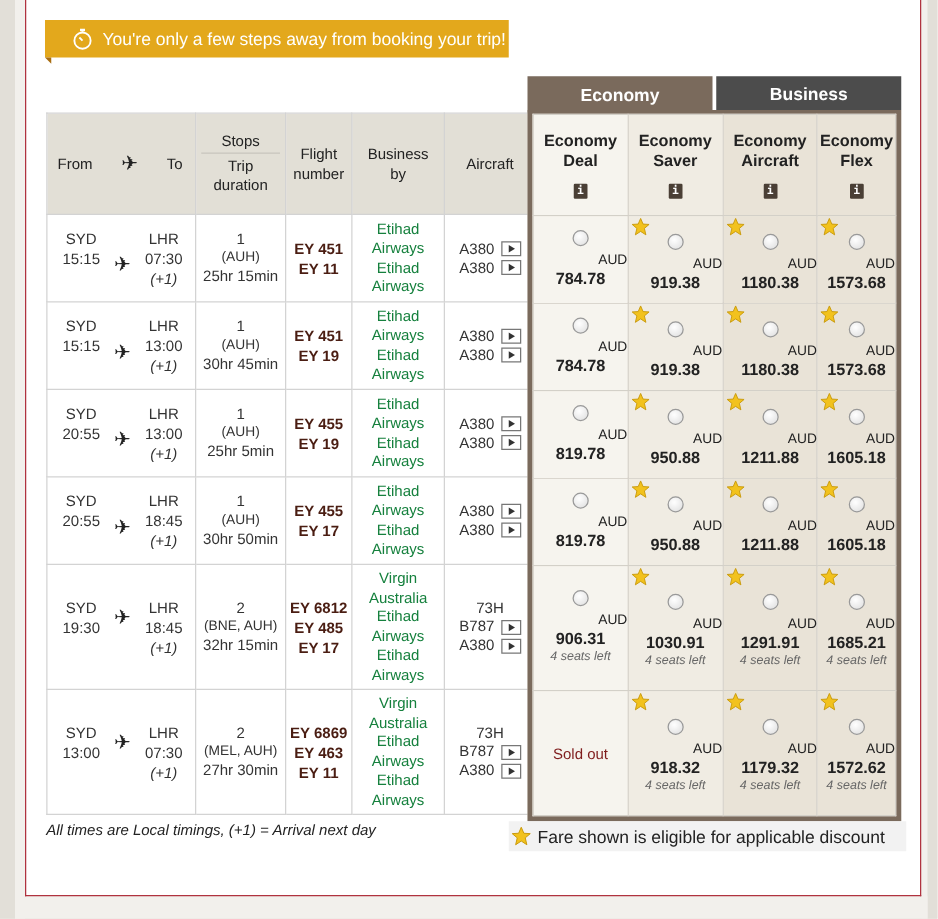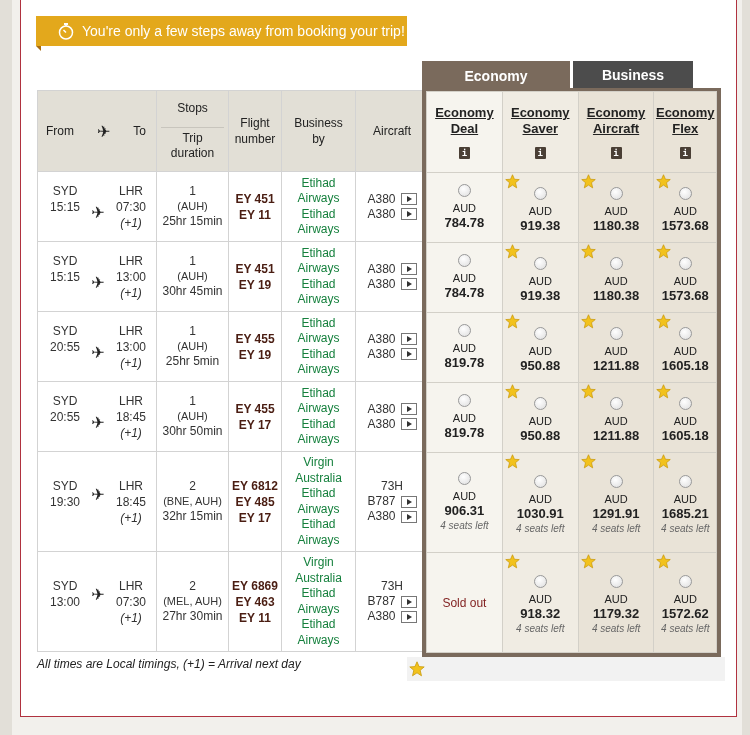--- a/index.html
+++ b/index.html
@@ -36,21 +36,21 @@
   .banner .timer { width:18px; height:18px; margin-left:21px; margin-right:7px; }
   .banner .txt { letter-spacing:0; }
 
   
   .tab {
     position:absolute; top:61px; height:27px;
     color:#fff; font-weight:bold; font-size:14px;
     display:flex; align-items:center; justify-content:center;
   }
   .tab-economy { left:422px; width:148px; background:#7a6a5c; height:30px; }
-  .tab-business { left:573px; width:120px; background:#4c4c4c; }
+  .tab-business { left:573px; width:148px; background:#4c4c4c; }
 
   
   table.flights {
     position:absolute; left:37px; top:90px;
     border-collapse:collapse;
     font-size:12px; color:#333;
   }
   table.flights td, table.flights th {
     border:1px solid #d3d3d3; text-align:center; padding:0; vertical-align:middle;
   }
@@ -58,21 +58,21 @@
   table.flights tr.hdr { height:81px; }
   table.flights tr.r1 { height:70px; }
   table.flights tr.r2 { height:100px; }
   .c-route { width:118px; }
   .c-stops { width:71px; }
   .c-fn { width:52px; }
   .c-op { width:73px; }
   .c-ac { width:72px; }
 
   .hdr-route { display:flex; align-items:center; justify-content:space-between; padding:0 10px 0 8px; font-size:12px; }
-  .stops-top { border-bottom:1px solid #c8c5bd; padding-bottom:12px; margin:0 4px 3px; }
+  .stops-top { border-bottom:1px solid #c8c5bd; padding-bottom:2px; margin:0 4px 3px; }
   .route { display:flex; align-items:center; padding:0 10px 0 12px; justify-content:space-between; line-height:16px; font-size:12px; }
   .route .orig, .route .dest { text-align:center; }
   .route .plus { font-style:italic; }
   .plane { font-size:16px; color:#222; }
   .stops-cell { line-height:15px; font-size:12px; }
   .stops-cell .via { font-size:11px; }
   .fn-cell { font-weight:bold; color:#4a1d12; line-height:16px; font-size:12px; }
   .op-cell { line-height:15.5px; font-size:12px; color:#15803d; }
   .ac-line { display:flex; align-items:center; justify-content:center; line-height:15px; font-size:12px; }
   .ac-line .play {
@@ -84,38 +84,38 @@
 
   
   .fare-box {
     position:absolute; left:422px; top:88px; width:299px;
     border:4px solid #7a6a5c; border-top:3px solid #7a6a5c;
     box-sizing:border-box;
     background:#efebe2;
   }
   table.fares { border-collapse:collapse; width:100%; font-size:12px; color:#222; }
   table.fares td { border:1px solid #d3d0c8; text-align:center; vertical-align:middle; padding:0; position:relative; }
-  table.fares tr.hdr { height:81px;text-decoration:underline; }
+  table.fares tr.hdr { height:81px; }
   table.fares tr.r1 { height:70px; }
   table.fares tr.r2 { height:100px; }
   .f0 { background:#f6f4ee; width:73px; }
   .f1 { background:#f0ece3; width:73px; }
   .f2 { background:#e9e3d7; width:73px; }
   .f3 { background:#e9e3d7; width:60px; }
   .fh-name { font-weight:bold; font-size:13px; line-height:16px; }
   .info-icon {
     display:inline-block; width:11px; height:12px; background:#4a3f35; color:#fff;
     font-size:9px; line-height:12px; font-weight:bold; border-radius:1px; margin-top:10px;
     font-family:"DejaVu Sans Mono", monospace;
   }
   .radio {
     display:inline-block; width:11px; height:11px; border-radius:50%;
     border:1px solid #999; background:radial-gradient(circle at 40% 35%, #fff, #ddd);
   }
-  .aud { font-size:11px; line-height:13px; margin-top:2px; }
+  .aud { font-size:11px; line-height:13px; margin-top:2px;text-align:right; }
   .price { font-weight:bold; font-size:13px; line-height:16px; color:#222; }
   .seats { font-style:italic; font-size:10px; color:#666; line-height:14px;text-align:center; }
   .star { position:absolute; left:2px; top:1px; width:15px; height:15px; }
   .sold { font-size:12px; color:#7f1d1d; }
 
   .foot-left {
     position:absolute; left:37px; top:657px; font-size:12px; font-style:italic; color:#222;
   }
   .foot-right {
     position:absolute; left:407px; top:657px; width:318px; height:24px; background:#f2f2f2;
@@ -676,13 +676,14 @@
         </tr>
       </tbody>
   </table>
 </div>
 
 <div class="foot-left">All times are Local timings, (+1) = Arrival next day</div>
 <div class="foot-right">
   <svg class="star2" viewBox="0 0 20 20">
     <polygon points="10,1 12.6,7 19,7.4 14,11.6 15.6,18.5 10,14.8 4.4,18.5 6,11.6 1,7.4 7.4,7" fill="#f2c21d" stroke="#c99a0c" stroke-width="1"></polygon>
   </svg>
+  <span>Fare shown is eligible for applicable discount</span>
 </div>
 
 </body></html>

